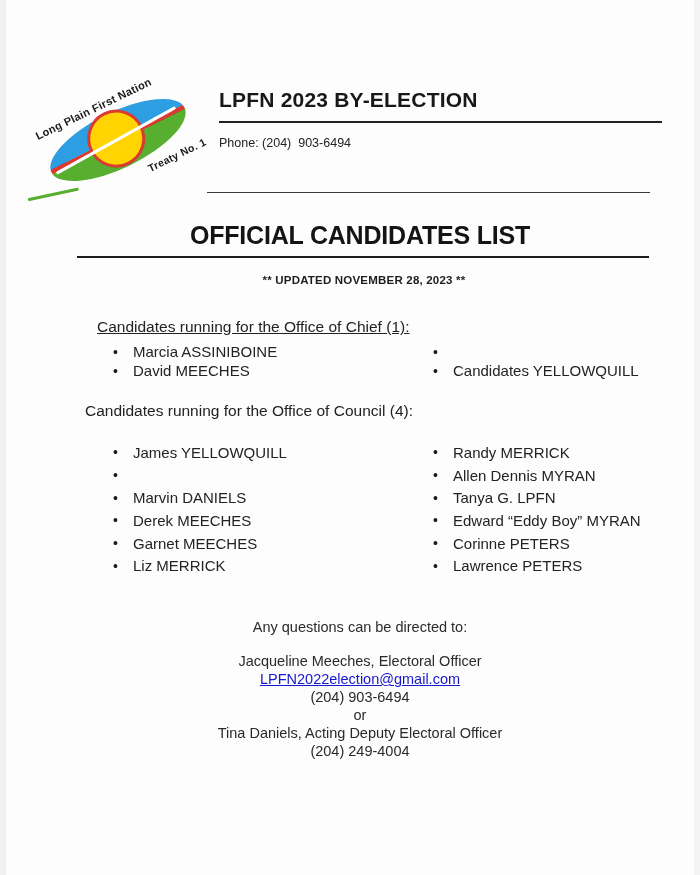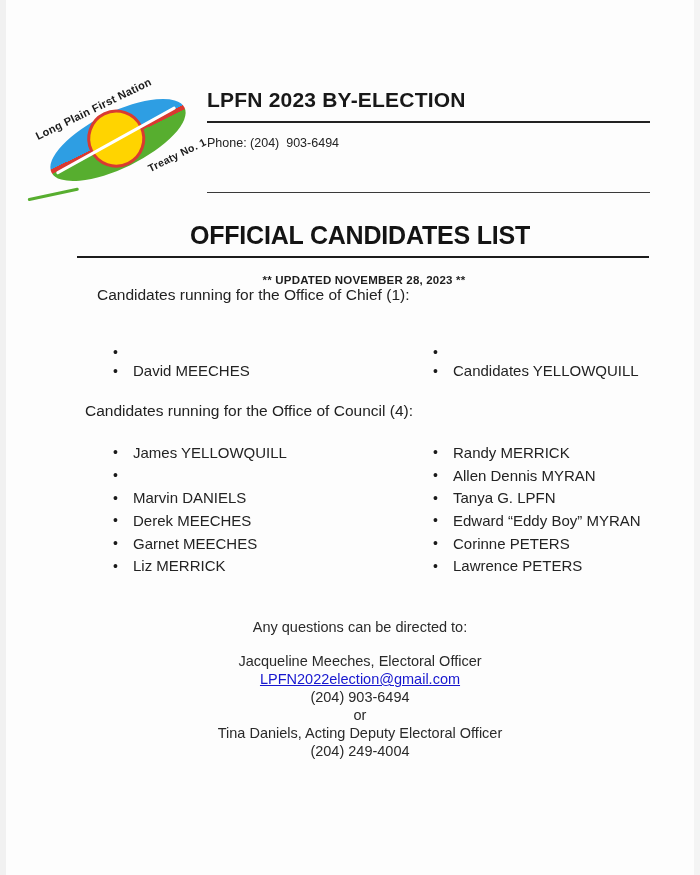--- a/index.html
+++ b/index.html
@@ -17,37 +17,37 @@
   .feather{position:absolute;left:0;top:0;width:100%;height:100%;border-radius:50%;
     background:linear-gradient(180deg,#2e9ee3 0%,#2e9ee3 45%,#d93a31 45%,#d93a31 53%,#57ae2f 53%,#57ae2f 100%);}
   .stem{position:absolute;left:-34px;top:84%;width:52px;height:3px;background:#57ae2f;transform:rotate(14deg);border-radius:2px;}
   .sun{position:absolute;left:44px;top:-3px;width:58px;height:58px;border-radius:50%;
     background:#ffd400;border:3px solid #d93a31;box-sizing:border-box;}
   .shaft{position:absolute;left:4px;top:47%;width:136px;height:2.5px;background:#ffffff;transform:rotate(-3deg);border-radius:2px;}
   .logo-top{position:absolute;left:2px;top:-17px;white-space:nowrap;font-size:11px;font-weight:bold;color:#1b1b1b;letter-spacing:.3px;}
   .logo-bottom{position:absolute;right:-4px;bottom:-17px;white-space:nowrap;font-size:10.5px;font-weight:bold;color:#1b1b1b;letter-spacing:.3px;}
 
   
-  .masthead{position:absolute;left:207px;top:88px;width:443px;}
+  .masthead{position:absolute;left:219px;top:88px;width:443px;}
   .org-title{margin:0;font-size:21px;font-weight:bold;color:#181818;letter-spacing:.2px;
     padding-bottom:9px;border-bottom:2.5px solid #222;}
   .addr{margin-top:11px;font-size:12.5px;line-height:18px;color:#232323;}
   .addr div{white-space:pre-wrap;}
   .mast-rule{position:absolute;left:207px;top:192px;width:443px;border-top:1.5px solid #3a3a3a;}
 
   
   .doc-title{position:absolute;left:10px;top:221px;width:700px;margin:0;text-align:center;
     font-size:25px;font-weight:bold;color:#141414;letter-spacing:-.2px;}
   .title-rule{position:absolute;left:77px;top:256px;width:572px;border-top:2.5px solid #1c1c1c;}
   .updated{position:absolute;left:14px;top:274px;width:700px;text-align:center;
     font-size:11.5px;font-weight:bold;color:#1d1d1d;letter-spacing:.2px;}
 
   
   .sec-head{position:absolute;font-size:15.5px;color:#222;}
-  .sec-head.chief{left:97px;top:286px;}
+  .sec-head.chief{left:97px;top:318px;text-decoration:underline;}
   .sec-head.council{left:85px;top:402px;}
   .col{position:absolute;}
   .col.chief-l{left:113px;top:342px;}
   .col.chief-r{left:433px;top:342px;}
   .col.council-l{left:113px;top:441px;}
   .col.council-r{left:433px;top:441px;}
   .row{display:flex;align-items:center;height:19.3px;font-size:15px;color:#232323;}
   .council-l .row,.council-r .row{height:22.7px;}
   .dot{width:20px;font-size:14px;color:#1a1a1a;}
 
@@ -86,20 +86,21 @@
   <div class="mast-rule"></div>
 
   <h2 class="doc-title">OFFICIAL CANDIDATES LIST</h2>
   <div class="title-rule"></div>
   <div class="updated">** UPDATED NOVEMBER 28, 2023 **</div>
 
   <div class="sec-head chief">Candidates running for the Office of Chief (1):</div>
   <div class="col chief-l">
     <div class="row">
         <span class="dot">•</span>
+        <span>Marcia ASSINIBOINE</span>
       </div>
     <div class="row">
         <span class="dot">•</span>
         <span>David MEECHES</span>
       </div>
   </div>
   <div class="col chief-r">
     <div class="row">
         <span class="dot">•</span>
         <span></span>

